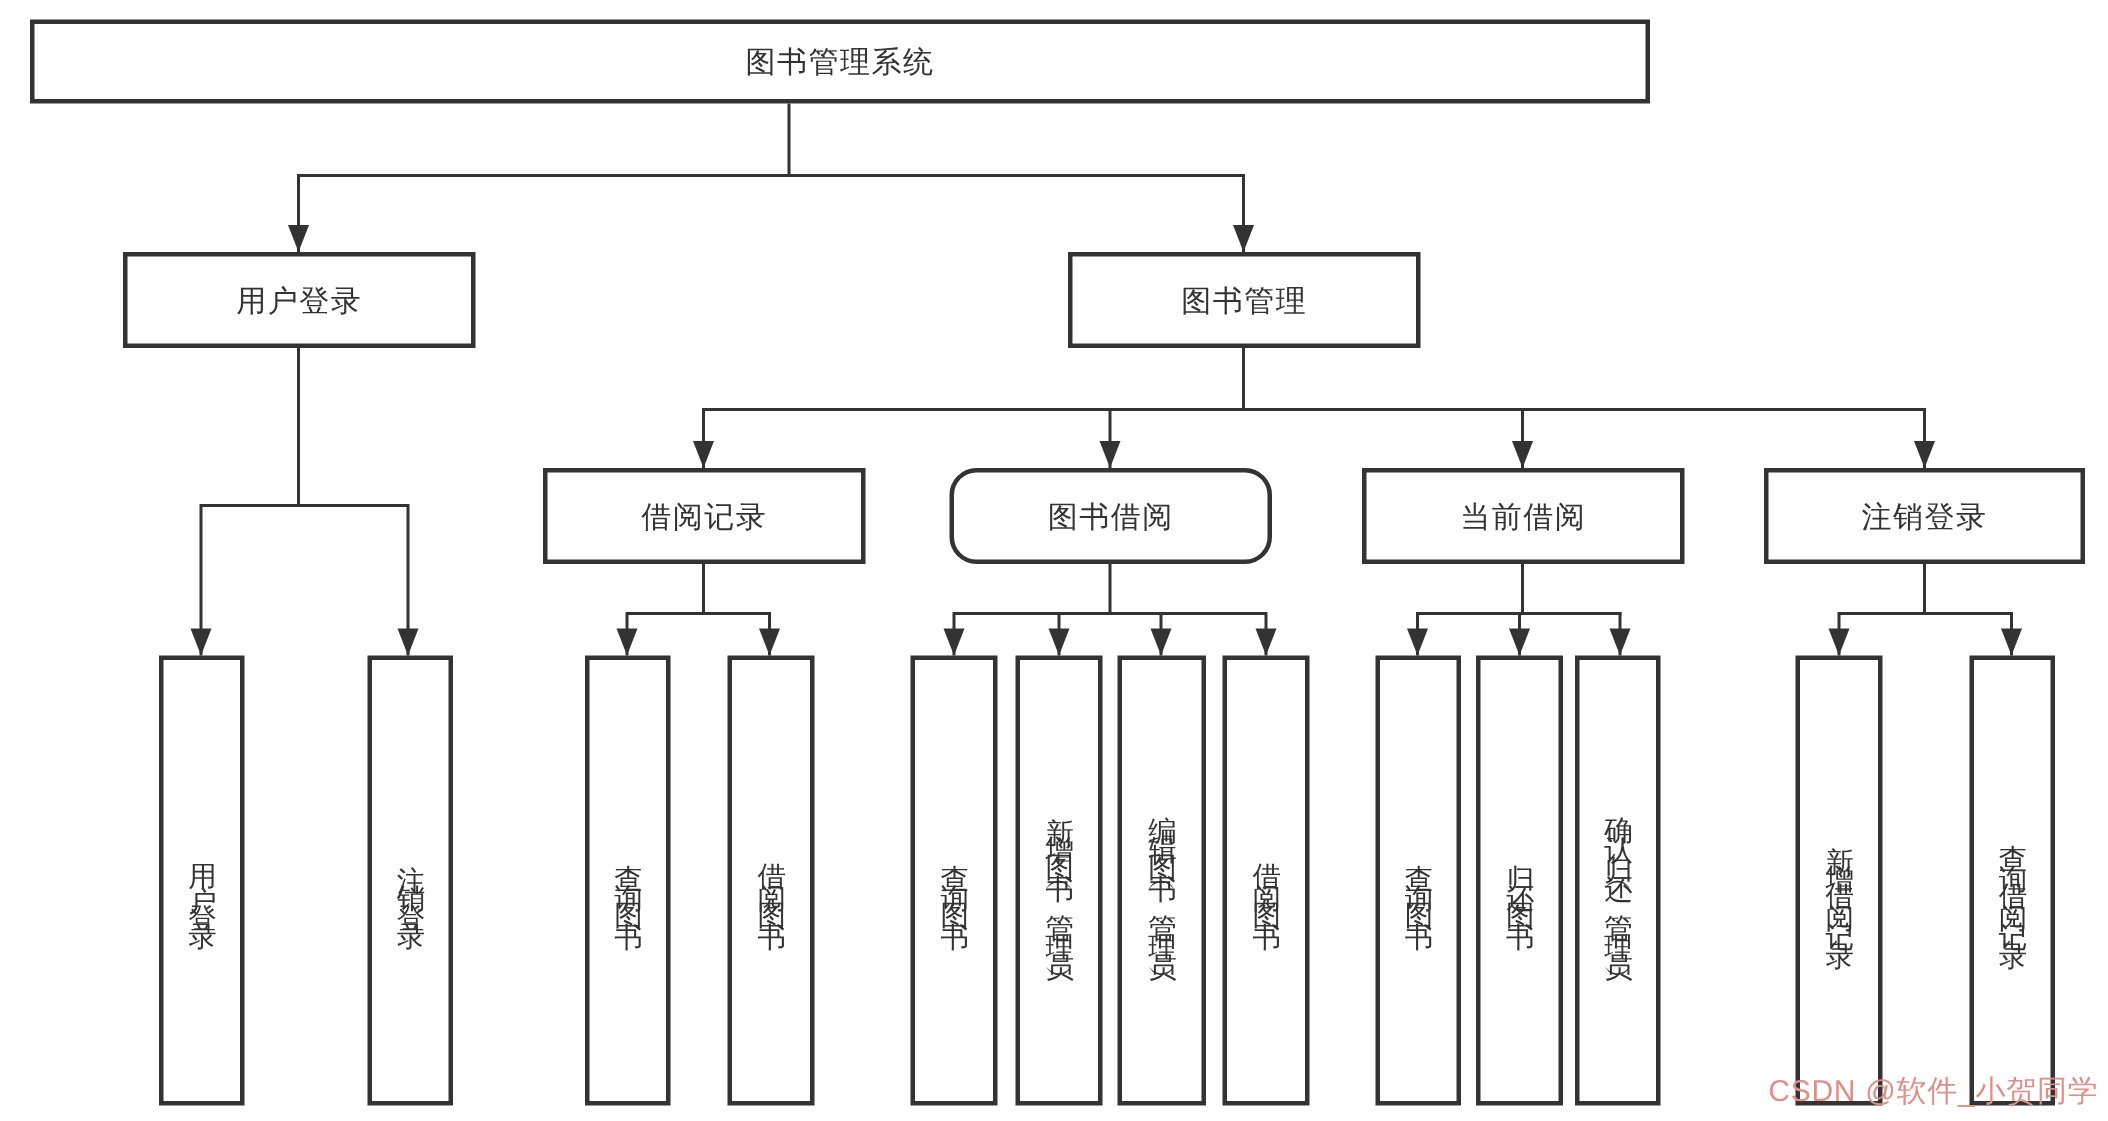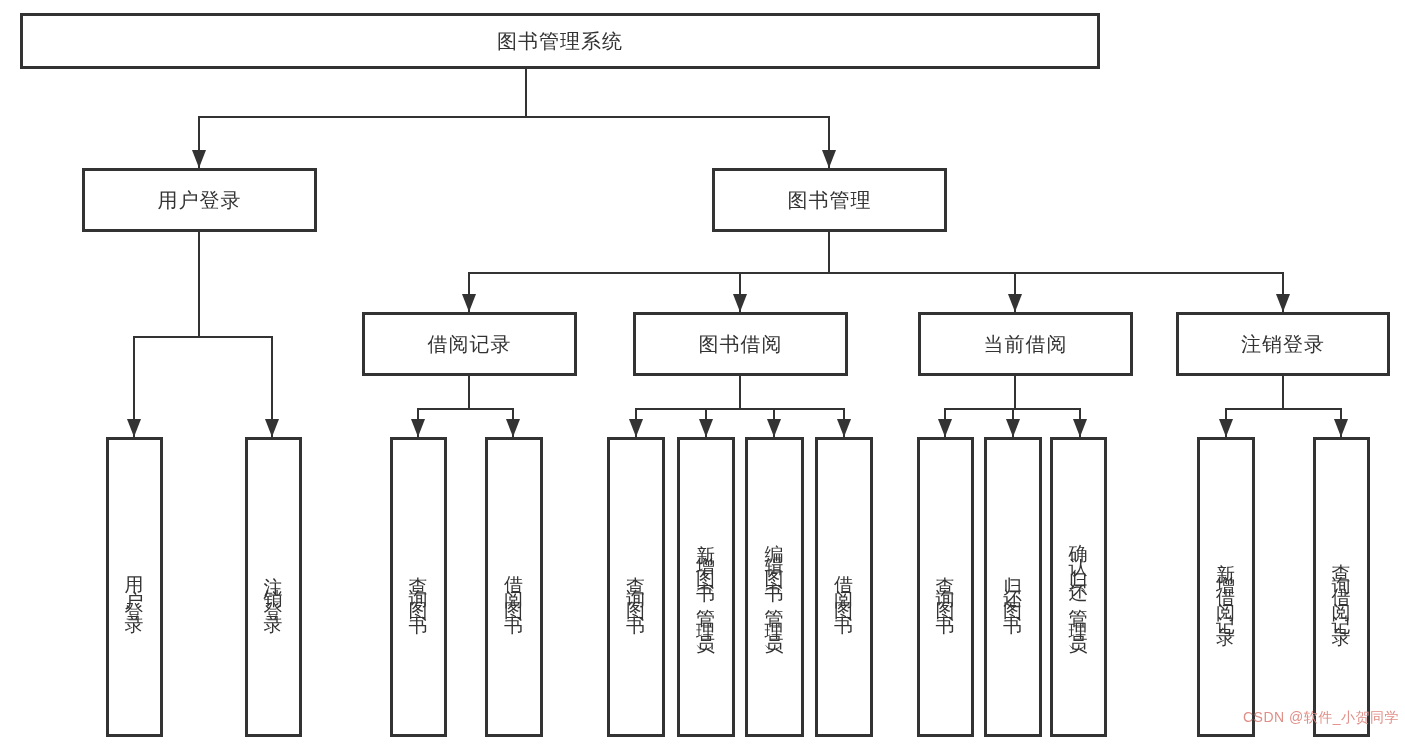--- a/index.html
+++ b/index.html
@@ -77,22 +77,22 @@
     left: -6px;
     width: 0;
     height: 0;
     border-left: 7px solid transparent;
     border-right: 7px solid transparent;
     border-top: 18px solid var(--line);
   }
   .watermark {
     position: absolute;
     right: 6px;
-    bottom: 20px;
-    font-size: 14px;
+    bottom: 6px;
+    font-size: 20px;
     color: var(--watermark);
     letter-spacing: 0.5px;
     white-space: nowrap;
   }
 </style>
 </head>
 <body>
 
 <div class="canvas">
 
@@ -103,24 +103,24 @@
   <div class="hnode" style="left:82px; top:168px; width:235px; height:64px;">
     <span>用户登录</span>
   </div>
   <div class="hnode" style="left:712px; top:168px; width:235px; height:64px;">
     <span>图书管理</span>
   </div>
 
   <div class="hnode" style="left:362px; top:312px; width:215px; height:64px;">
     <span>借阅记录</span>
   </div>
-  <div class="hnode" style="left:633px; top:312px; width:215px; height:64px;">
+  <div class="hnode" style="left:633px; top:312px; width:215px; height:64px;border-radius:18px;">
     <span>图书借阅</span>
   </div>
-  <div class="hnode" style="left:908px; top:312px; width:215px; height:64px;margin-left:10px;">
+  <div class="hnode" style="left:908px; top:312px; width:215px; height:64px;">
     <span>当前借阅</span>
   </div>
   <div class="hnode" style="left:1176px; top:312px; width:214px; height:64px;">
     <span>注销登录</span>
   </div>
 
   <div class="vnode" style="left:106px; width:57px;">
     <span>用户登录</span>
   </div>
   <div class="vnode" style="left:245px; width:57px;">

